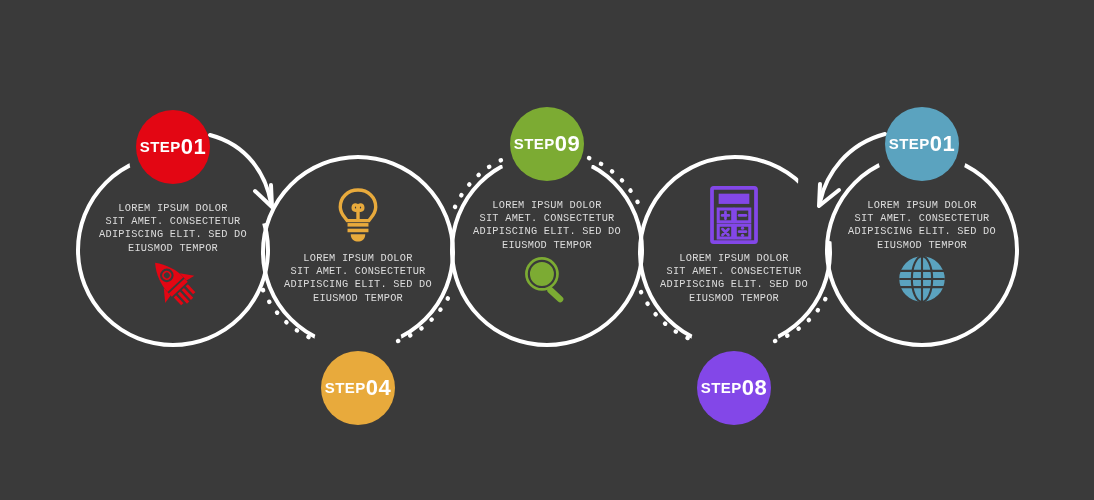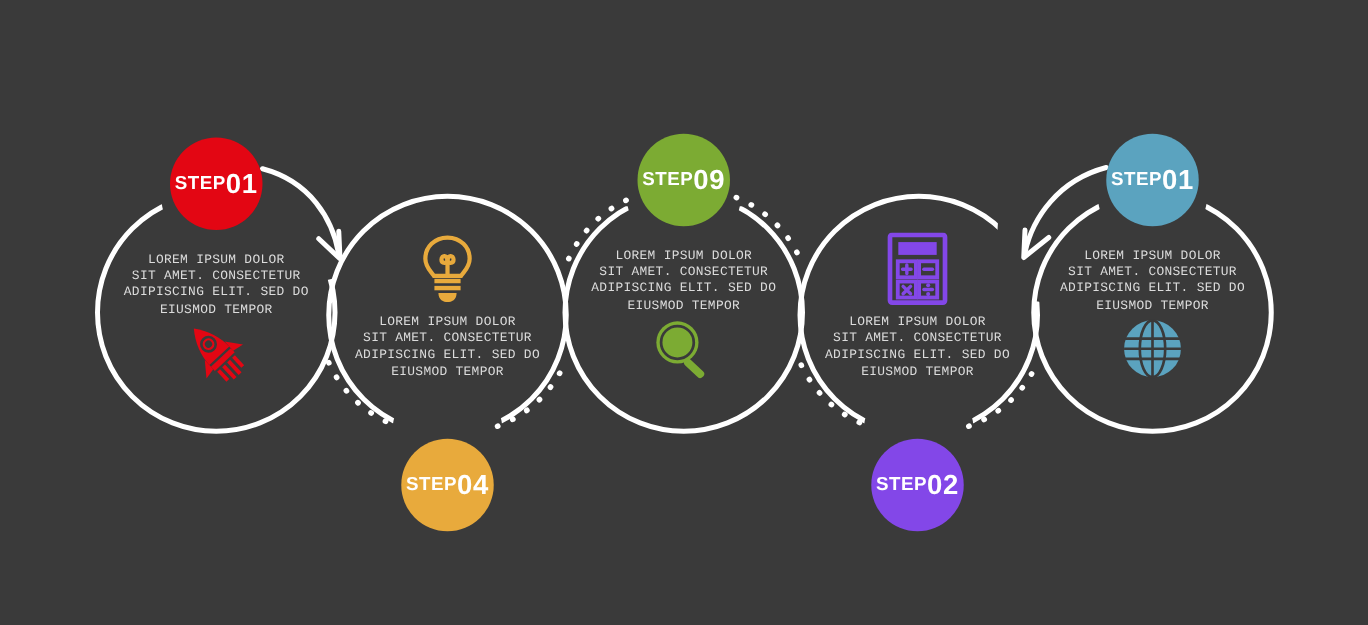--- a/index.html
+++ b/index.html
@@ -244,21 +244,21 @@
       </svg>
     </div>
     <div class="desc desc-mid">
       <div>LOREM IPSUM DOLOR</div>
       <div>SIT AMET. CONSECTETUR</div>
       <div>ADIPISCING ELIT. SED DO</div>
       <div>EIUSMOD TEMPOR</div>
     </div>
     <div class="badge badge-bottom" style="background: rgb(131, 71, 232);">
       <span class="badge-word">STEP</span>
-      <span class="badge-num">02</span>
+      <span class="badge-num">08</span>
     </div>
   </div>
 
   <div class="step-node" id="node-5">
     <div class="badge badge-top" style="background: rgb(91, 163, 191);">
       <span class="badge-word">STEP</span>
       <span class="badge-num">01</span>
     </div>
     <div class="desc desc-under-top">
       <div>LOREM IPSUM DOLOR</div>

